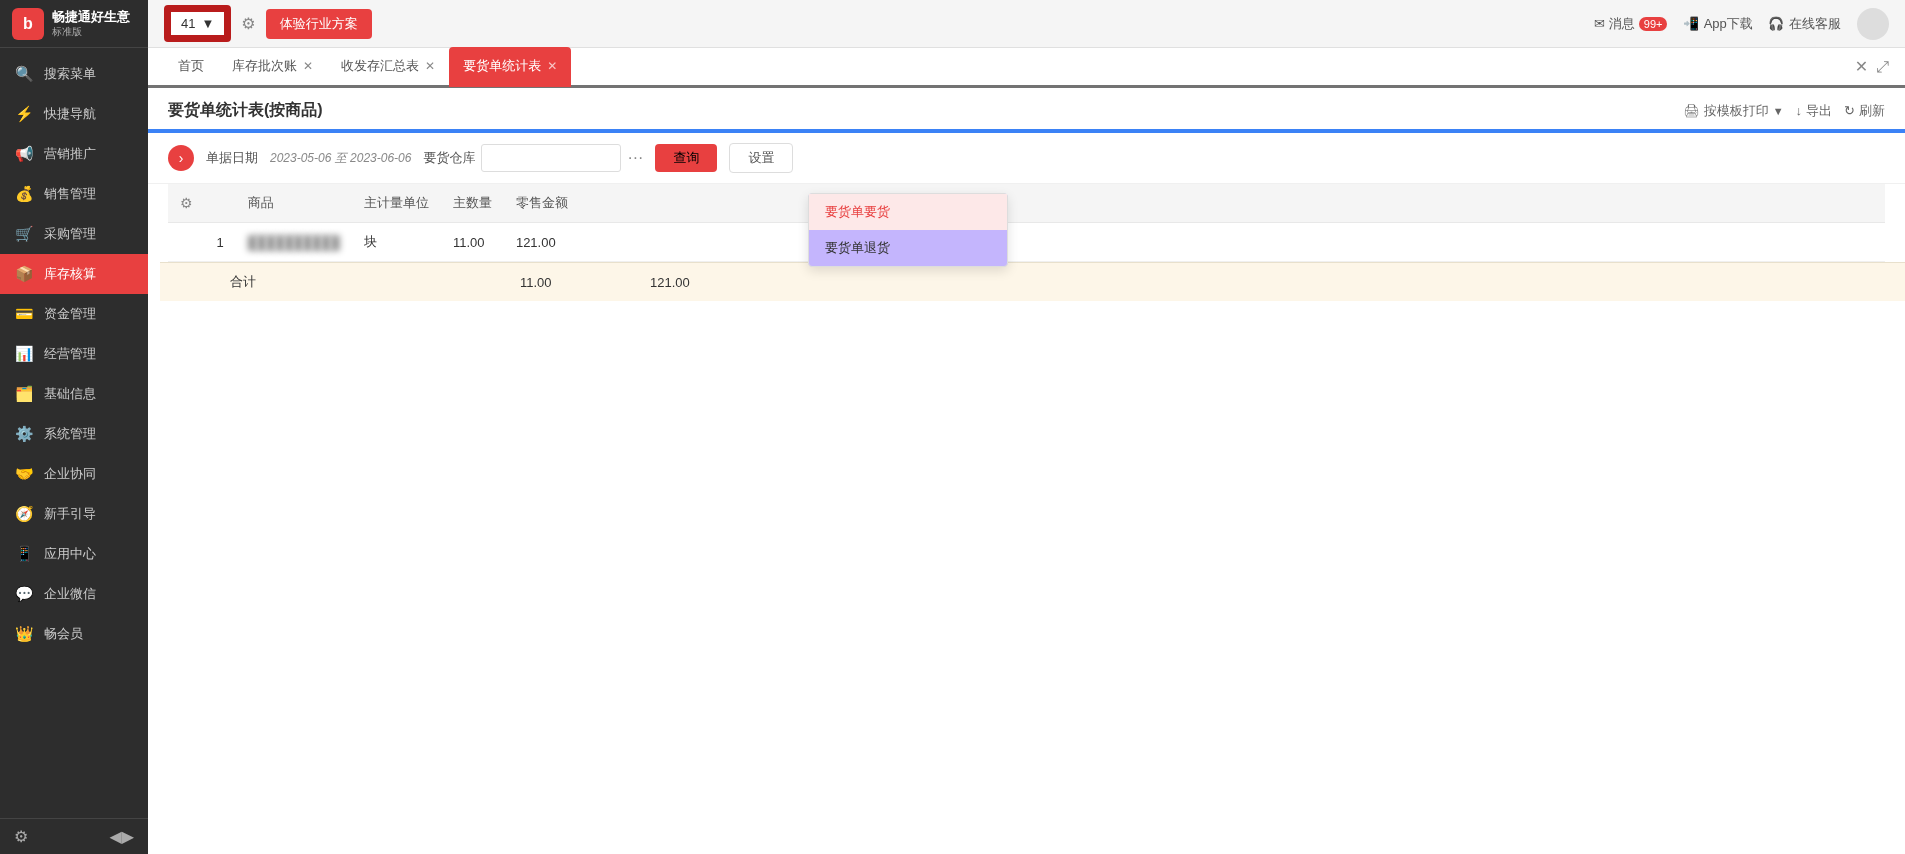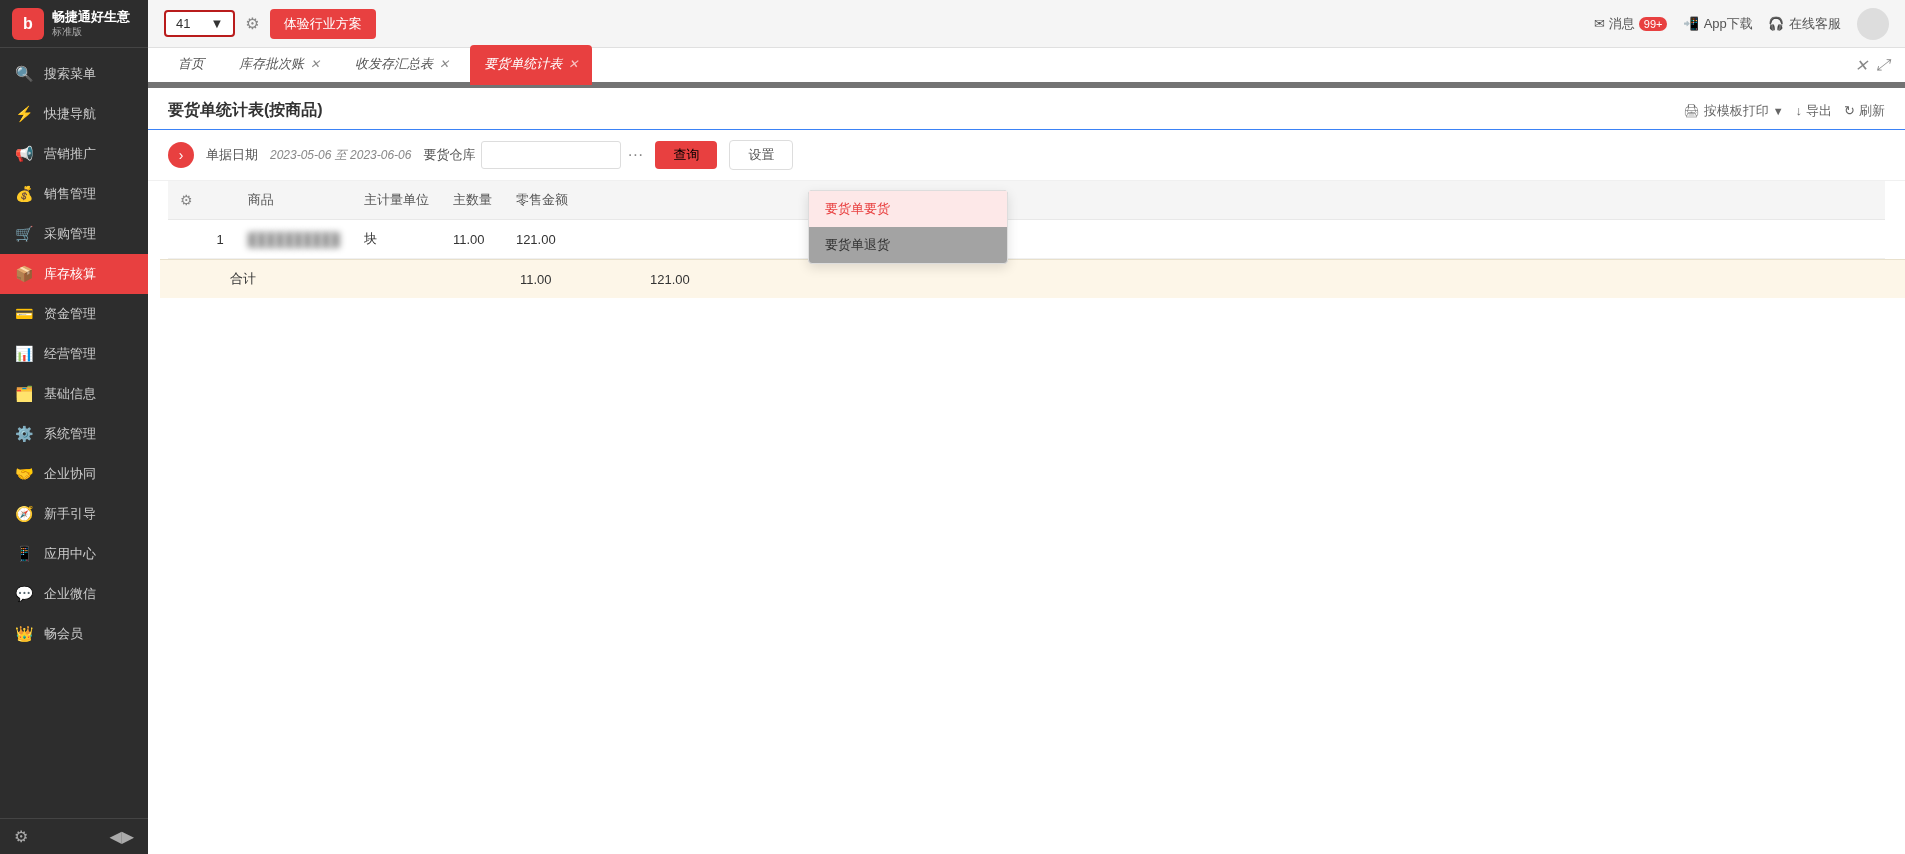--- a/index.html
+++ b/index.html
@@ -91,27 +91,27 @@
     }
     .topbar-left {
       display: flex;
       align-items: center;
       gap: 10px;
     }
     .store-selector {
       display: flex;
       align-items: center;
       background: #fff;
-      border: 2px solid #b91c1c;
+      border: 7px solid #b91c1c;
       border-radius: 4px;
       padding: 4px 10px;
       cursor: pointer;
       font-size: 13px;
       color: #333;
-      gap: 20px;
+      gap: 6px;
     }
     .industry-btn {
       background: #e84040;
       color: #fff;
       border: none;
       border-radius: 4px;
       padding: 6px 14px;
       font-size: 13px;
       cursor: pointer;
     }
@@ -140,26 +140,25 @@
       height: 32px;
       border-radius: 50%;
       background: #ddd;
     }
 
     
     .tab-bar {
       display: flex;
       align-items: center;
       background: #fff;
-      border-bottom: 6px solid #737373;
+      border-bottom: 3px solid #737373;
       padding: 0 16px;
       height: 40px;
       flex-shrink: 0;
-      gap: 7px;
-      font-style: italic;
+      gap: 0;
     }
     .tab-item {
       display: flex;
       align-items: center;
       padding: 0 14px;
       height: 40px;
       font-size: 13px;
       color: #555;
       cursor: pointer;
       border-bottom: 2px solid transparent;
@@ -189,21 +188,21 @@
       background: #fff;
       position: relative;
     }
 
     
     .page-header {
       display: flex;
       align-items: center;
       justify-content: space-between;
       padding: 12px 20px 8px;
-      border-bottom: 1px solid #3b82f6;
+      border-bottom: 4px solid #3b82f6;
     }
     .page-title {
       font-size: 16px;
       font-weight: bold;
       color: #333;
     }
     .page-actions {
       display: flex;
       align-items: center;
       gap: 12px;
@@ -326,21 +325,21 @@
       padding: 5px 18px;
       font-size: 13px;
       cursor: pointer;
     }
 
     
     .dropdown-overlay {
       position: absolute;
       top: 60px;
       left: 660px;
-      background: #a3a3a3;
+      background: #c4b5fd;
       border: 1px solid #ddd;
       border-radius: 4px;
       box-shadow: 0 4px 12px rgba(0,0,0,0.12);
       z-index: 100;
       min-width: 200px;
     }
     .dropdown-item {
       padding: 9px 16px;
       font-size: 13px;
       color: #333;

